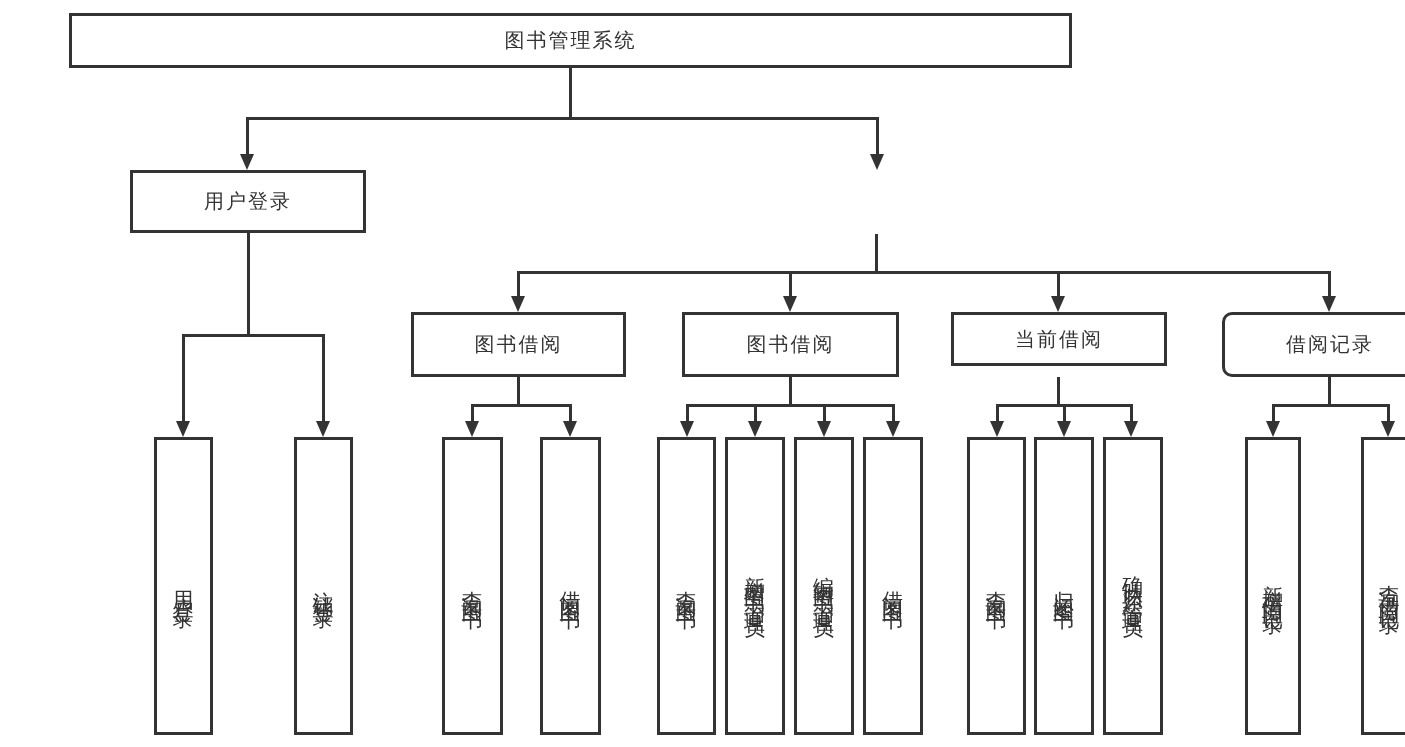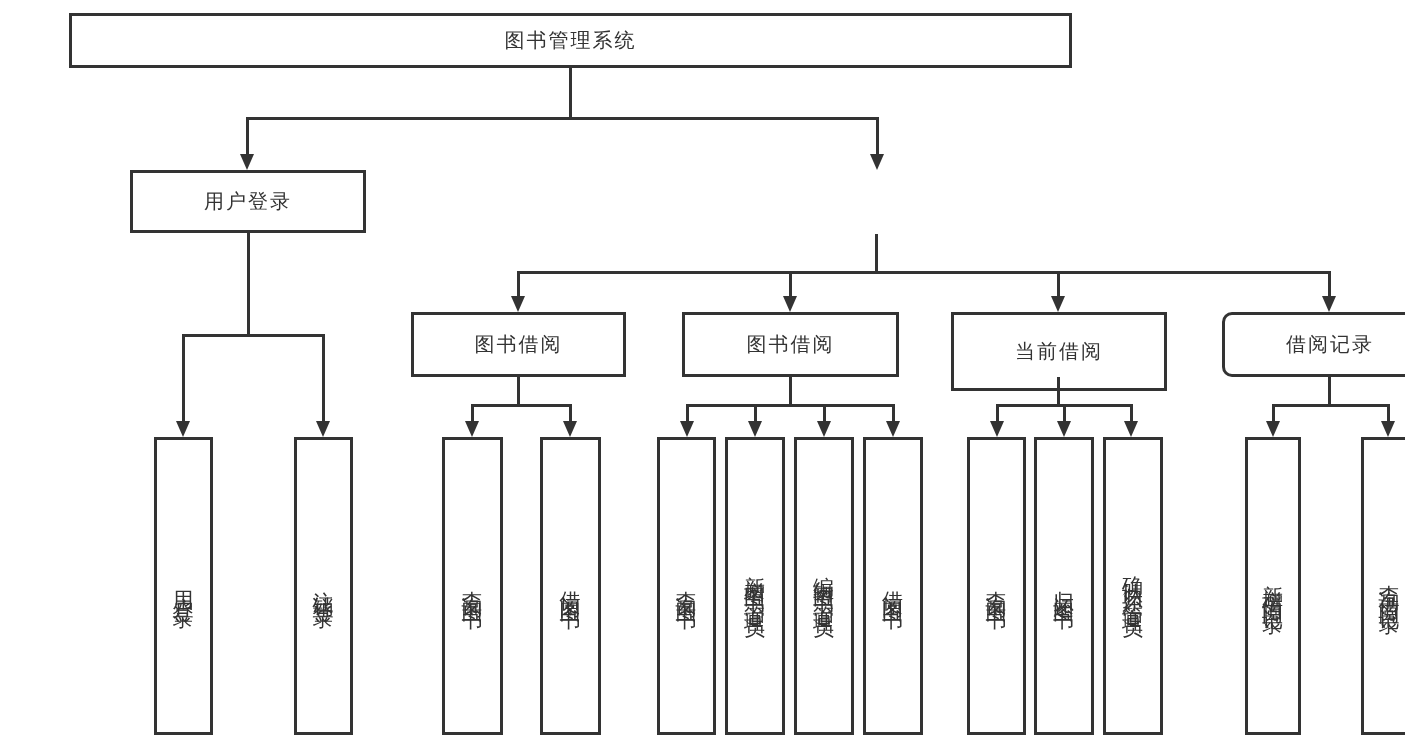--- a/index.html
+++ b/index.html
@@ -91,21 +91,21 @@
   <div class="arrow" style="left:1003px;top:296px;"></div>
   <div class="vline" style="left:1280px;top:271px;height:27px;"></div>
   <div class="arrow" style="left:1274px;top:296px;"></div>
 
   <div class="box" style="left:363px;top:312px;width:215px;height:65px;">
     <span>图书借阅</span>
   </div>
   <div class="box" style="left:634px;top:312px;width:217px;height:65px;font-family:Liberation Serif, serif;">
     <span>图书借阅</span>
   </div>
-  <div class="box" style="left:903px;top:312px;width:216px;height:79px;">
+  <div class="box" style="left:903px;top:312px;width:216px;height:54px;">
     <span>当前借阅</span>
   </div>
   <div class="box" style="left:1174px;top:312px;width:216px;height:65px;border-radius:10px;">
     <span>借阅记录</span>
   </div>
 
   <div class="vline" style="left:469px;top:377px;height:30px;"></div>
   <div class="hline" style="left:423px;top:404px;width:101px;"></div>
   <div class="vline" style="left:423px;top:404px;height:19px;"></div>
   <div class="arrow" style="left:417px;top:421px;"></div>

